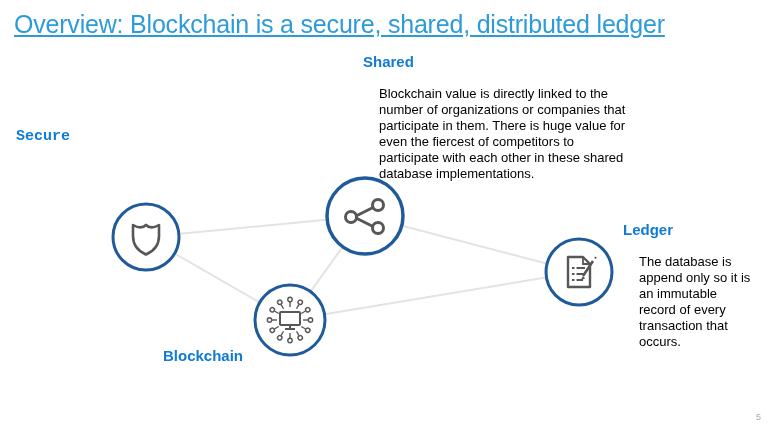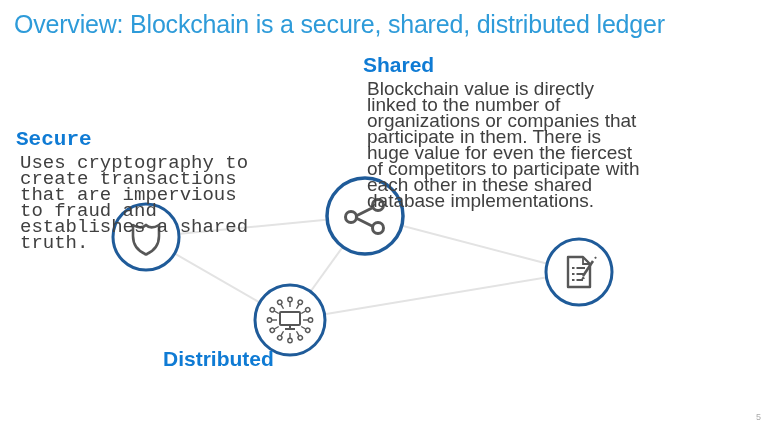--- a/index.html
+++ b/index.html
@@ -4,25 +4,26 @@
 <style>
   html,body { margin:0; padding:0; background:#fff; }
   .slide {
     position:relative; width:768px; height:425px; background:#ffffff;
     font-family:"Liberation Sans", sans-serif; overflow:hidden;
   }
   .slide-title {
     position:absolute; left:14px; top:10px; margin:0;
     font-size:25px; font-weight:400; color:#2E9BD9; letter-spacing:-0.2px;
     white-space:nowrap;
+    text-decoration:underline;
   }
   .diagram-svg { position:absolute; left:0; top:0; }
   .node-text { position:absolute; }
-  .node-heading { font-size:21px; font-weight:700; color:#0F7BD4; margin:0 0 3px 0; }
-  .node-desc { font-size:19px; line-height:16px; color:#404040; margin:4px; }
+  .node-heading { font-size:15px; font-weight:700; color:#0F7BD4; margin:0 0 3px 0; }
+  .node-desc { font-size:13px; line-height:16px; color:#000000; margin:16px; }
   .secure-block      { left:16px;  top:128px; width:258px;font-family:Liberation Mono, monospace; }
   .shared-block      { left:363px; top:53px;  width:284px; }
   .distributed-block { left:163px; top:347px; width:272px; }
   .ledger-block      { left:623px; top:221px; width:145px; }
   .page-number {
     position:absolute; right:7px; bottom:3px;
     font-size:9px; color:#ABABAB;
   }
   .connector { stroke:#E3E3E3; stroke-width:2; }
   .node-circle { fill:#ffffff; stroke:#1F5B99; }
@@ -103,28 +104,31 @@
         <line class="icon-stroke" stroke-width="2" x1="-2.5" y1="8" x2="4" y2="8"></line>
         <line class="icon-stroke" stroke-width="2.6" x1="14" y1="-11" x2="4" y2="4"></line>
         <path d="M 4,4 L 1.5,8.5 L 6,6.5 Z" fill="#575757"></path>
         <line class="icon-stroke" stroke-width="2" x1="16" y1="-15" x2="17" y2="-13.5"></line>
       </g>
     </g>
   </svg>
 
   <div class="node-text secure-block">
     <p class="node-heading">Secure</p>
-    <p class="node-desc">Uses cryptography to create transactions that are impervious to fraud and establishes a shared truth.</p>
   </div>
 
   <div class="node-text shared-block">
     <p class="node-heading">Shared</p>
     <p class="node-desc">Blockchain value is directly linked to the number of organizations or companies that participate in them. There is huge value for even the fiercest of competitors to participate with each other in these shared database implementations.</p>
   </div>
 
   <div class="node-text distributed-block">
-    <p class="node-heading">Distributed</p>
+    <p class="node-heading">Blockchain</p>
   </div>
 
+  <div class="node-text ledger-block">
+    <p class="node-heading">Ledger</p>
+    <p class="node-desc">The database is append only so it is an immutable record of every transaction that occurs.</p>
+  </div>
 
   <div class="page-number">5</div>
 
 </div>
 
 </body></html>

